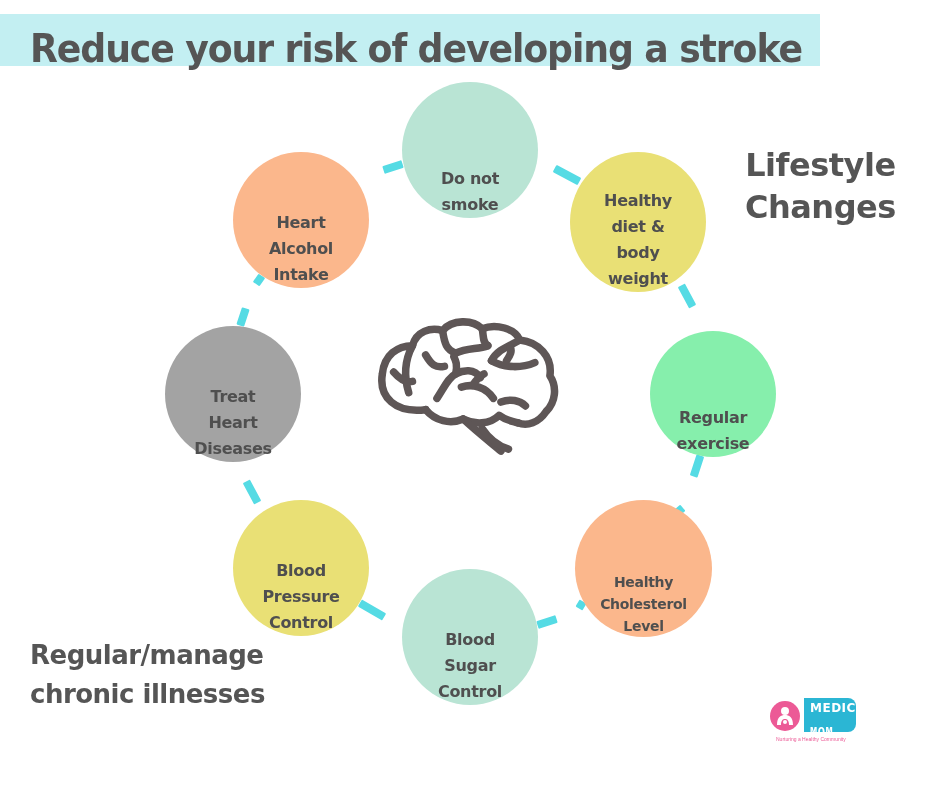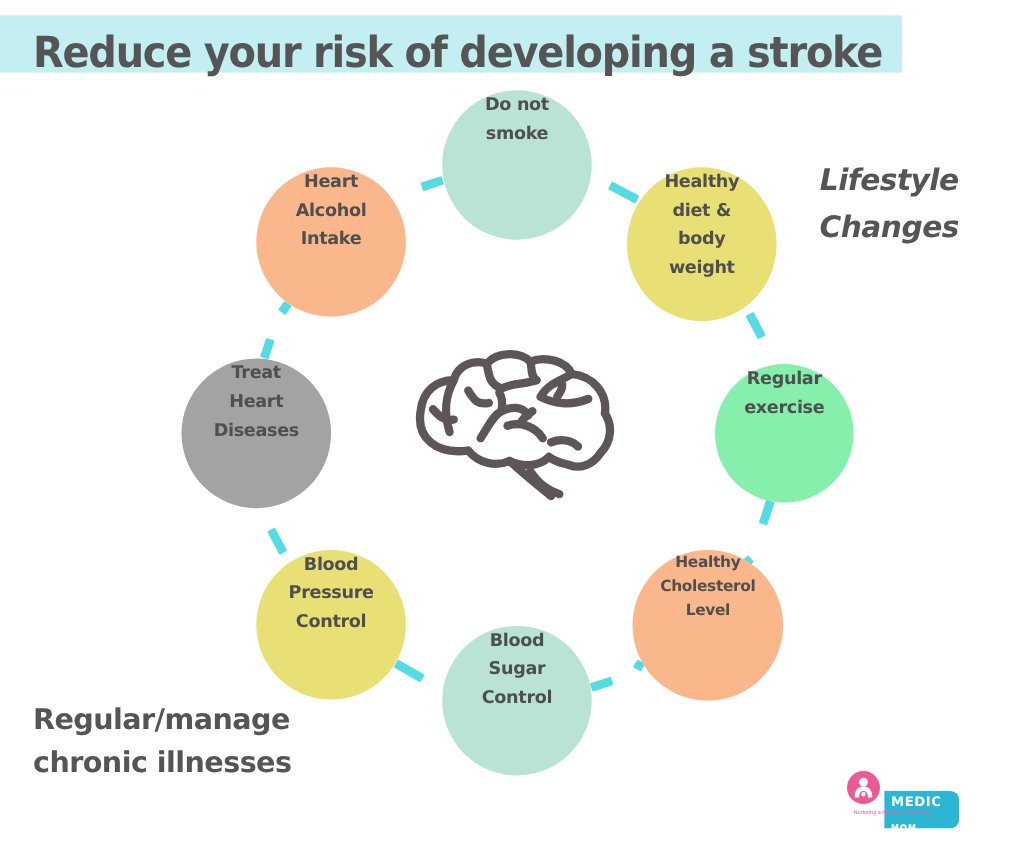--- a/index.html
+++ b/index.html
@@ -11,21 +11,21 @@
     position: absolute; left: 0; top: 14px; width: 820px; height: 52px;
     background: #c3eff2;
   }
   .title {
     position: absolute; left: 30px; top: 12px; width: 900px;
     font-family: "DejaVu Sans", sans-serif; font-weight: bold; font-size: 39px;
     color: #555555; letter-spacing: -1.2px; white-space: nowrap; transform: scaleX(0.93); transform-origin: left top;
   }
   .circle {
     position: absolute; border-radius: 50%;
-    display: flex; align-items: flex-start; justify-content: center; text-align: center;
+    display: flex; align-items: flex-end; justify-content: center; text-align: center;
   }
   .circle span {
     font-family: "DejaVu Sans", sans-serif; font-weight: bold; font-size: 16px; line-height: 26px;
     color: #4f4f4f; white-space: pre-line; letter-spacing: -0.3px;
   }
   .circle.small-text span { font-size: 14px; line-height: 22px; }
   .connector {
     position: absolute; background: #55dbe4; height: 8px; border-radius: 1px;
     transform-origin: center center;
   }
@@ -33,23 +33,22 @@
     position: absolute; font-family: "DejaVu Sans", sans-serif; font-weight: bold;
     color: #555555; white-space: pre-line; letter-spacing: -0.5px;
   }
   .brain { position: absolute; left: 368px; top: 308px; width: 200px; height: 160px; }
   .logo { position: absolute; left: 770px; top: 698px; width: 112px; height: 48px; }
   .logo-badge {
     position: absolute; left: 0; top: 3px; width: 30px; height: 30px; border-radius: 50%;
     background: #ec5a96;
   }
   .logo-box {
-    position: absolute; left: 34px; top: 0; width: 68px; height: 34px; background: #2bb6d4;
+    position: absolute; left: 34px; top: 0; width: 52px; height: 34px; background: #2bb6d4;
     border-radius: 0 8px 8px 0;
-    margin-top: 21px;
   }
   .logo-word {
     position: absolute; left: 6px; font-family: "DejaVu Sans", sans-serif; font-weight: bold;
     font-size: 12px; color: #ffffff; letter-spacing: 0.5px;
   }
   .logo-tag {
     position: absolute; left: 6px; top: 38px; font-size: 5px; color: #ec5a96; white-space: nowrap;
   }
 </style>
 </head>
@@ -125,21 +124,21 @@
   <path d="M160 34 C150 40 136 44 130 56"></path>
   <path d="M130 56 C144 64 162 64 176 58"></path>
   <path d="M146 56 C150 50 152 46 150 42"></path>
   <path d="M72 96 C80 84 84 74 92 70 C100 66 112 64 118 74"></path>
   <path d="M92 70 C94 60 92 56 90 52"></path>
   <path d="M98 84 C110 80 124 84 132 96"></path>
   <path d="M110 82 C114 76 118 72 122 70"></path>
   <path d="M140 100 C150 96 160 98 166 104"></path>
 </svg>
 
-<div class="side-label" style="left:745px;top:144px;font-size:27px;line-height:42px;text-align:center;font-style:italic;">Lifestyle
+<div class="side-label" style="left:745px;top:144px;font-size:32px;line-height:42px;text-align:center;">Lifestyle
 Changes</div>
 <div class="side-label" style="left:30px;top:636px;font-size:26px;line-height:39px;">Regular/manage
 chronic illnesses</div>
 
 <div class="logo">
   <div class="logo-badge">
     <svg width="30" height="30" viewBox="0 0 30 30">
       <circle cx="15" cy="10" r="4" fill="#ffffff"></circle>
       <path d="M7 24 C7 16 11 14 15 14 C19 14 23 16 23 24 L19 24 C19 19 17 18 15 18 C13 18 11 19 11 24 Z" fill="#ffffff"></path>
       <circle cx="15" cy="21" r="2" fill="#ffffff"></circle>

